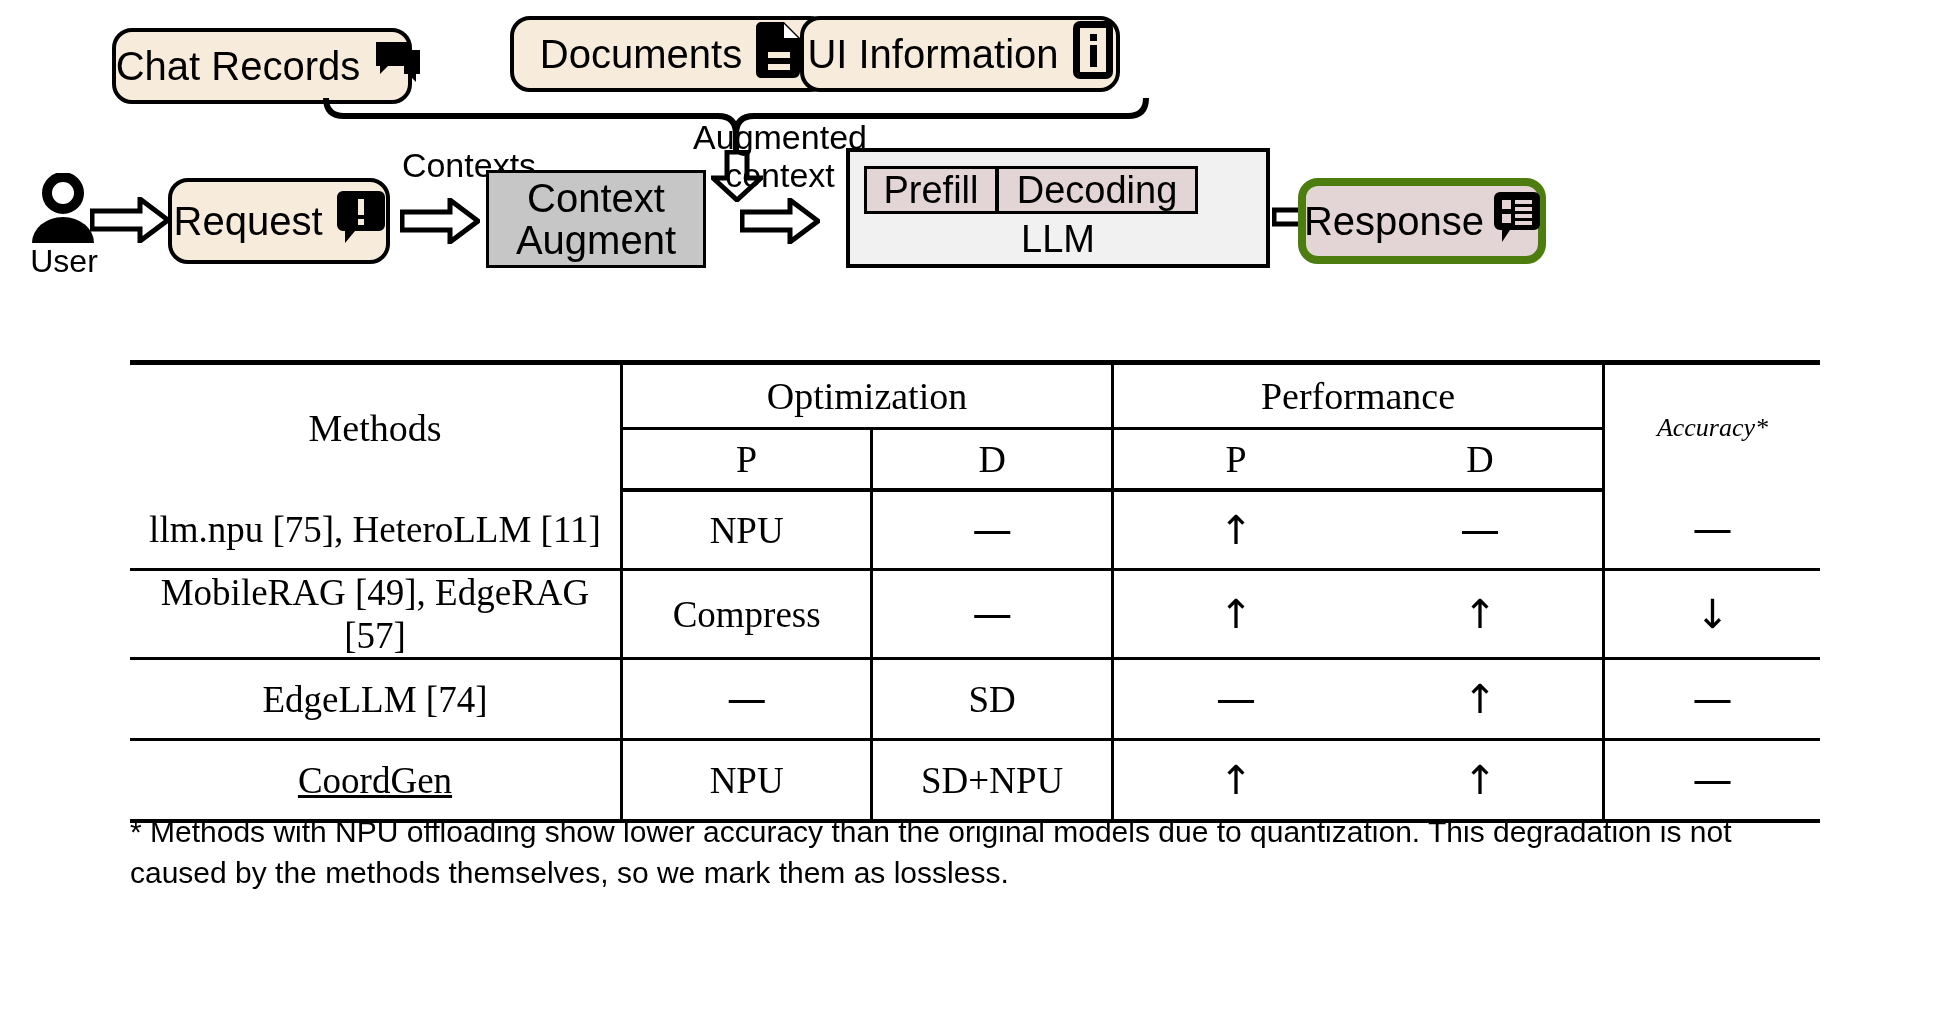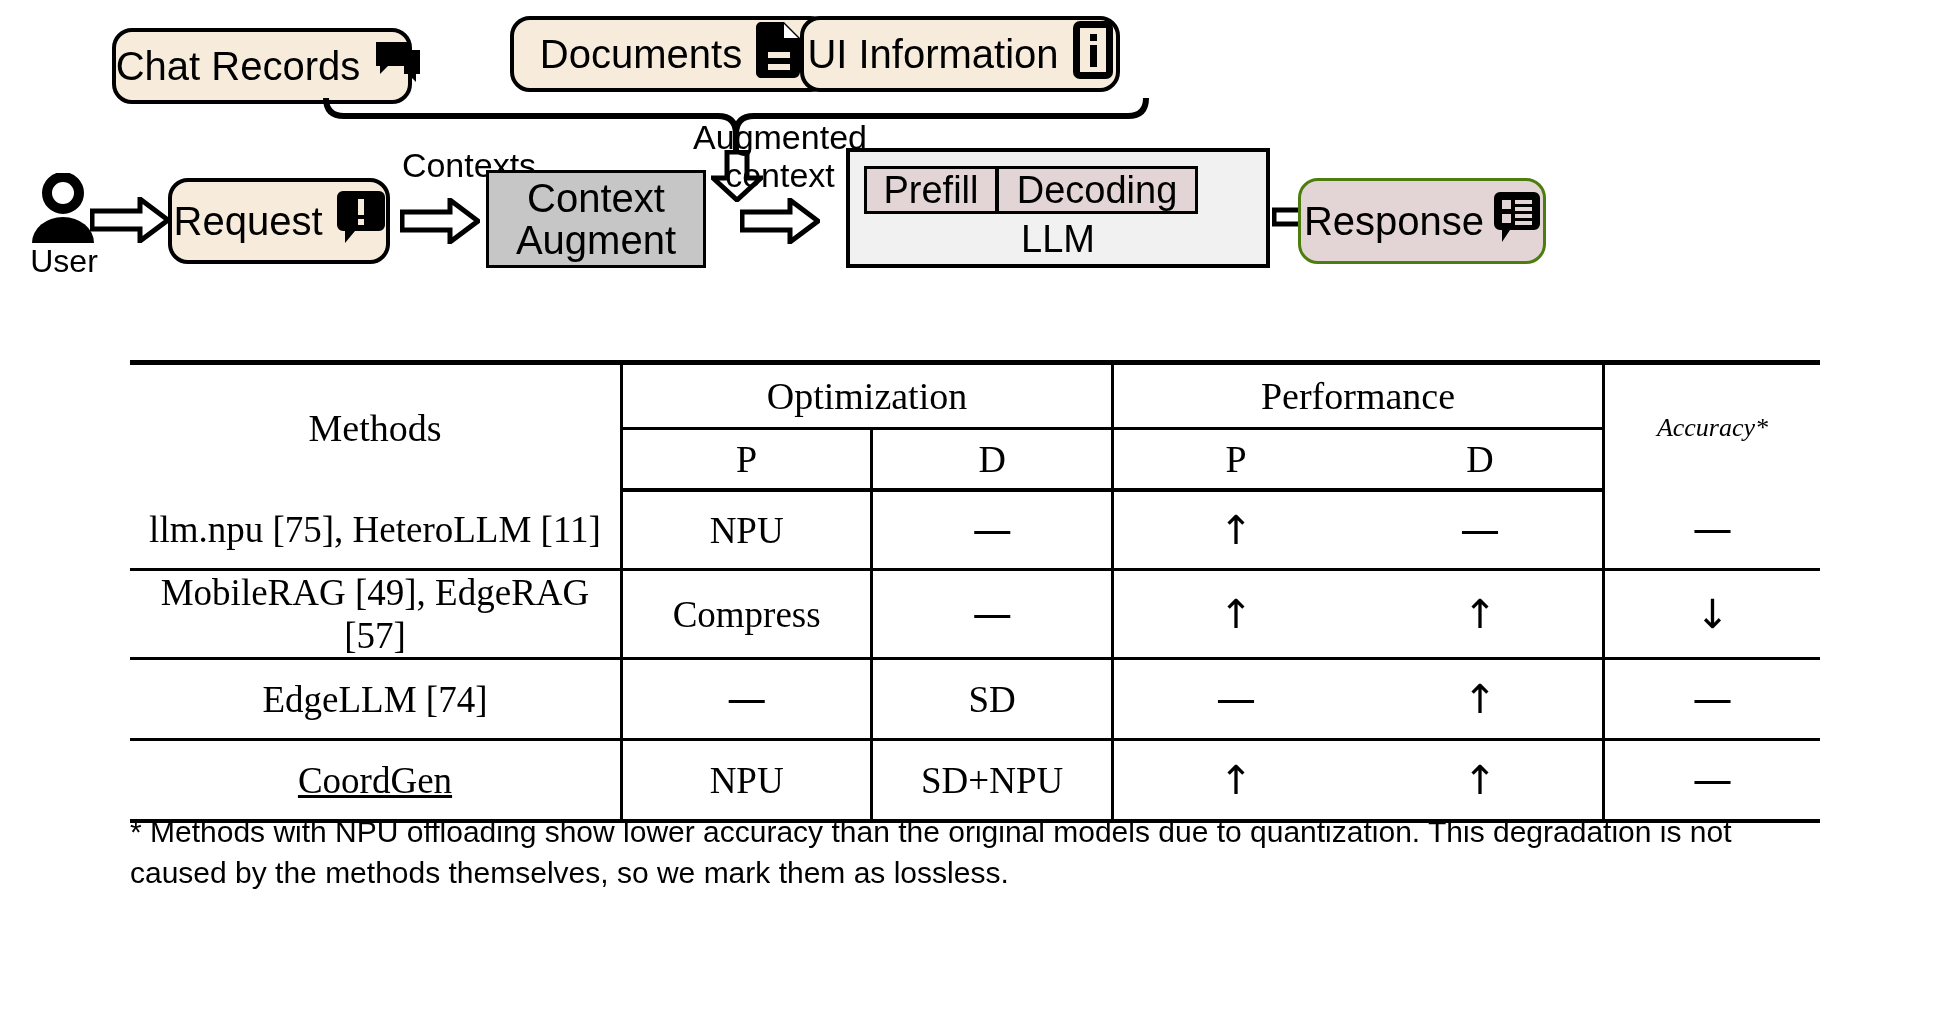--- a/index.html
+++ b/index.html
@@ -35,21 +35,21 @@
   }
   .req{
     background:#f7ecdc;border:4px solid #000;border-radius:20px;
     gap:14px;padding:8px 20px;
   }
   .ctxaug{
     background:#c6c6c6;border:3px solid #000;
     flex-direction:column;line-height:1.05;text-align:center;
   }
   .resp{
-    background:#e3d5d5;border:3px solid #4d7c0f;border-radius:20px;
+    background:#e3d5d5;border:8px solid #4d7c0f;border-radius:20px;
     gap:10px;padding:0 18px;
   }
   .llmouter{
     position:absolute;background:#f1f1f1;border:4px solid #000;box-sizing:border-box;
   }
   .pd{
     position:absolute;background:#e3d5d5;border:3px solid #000;box-sizing:border-box;
     display:flex;align-items:center;justify-content:center;font-size:38px;
   }
   .llmlabel{

